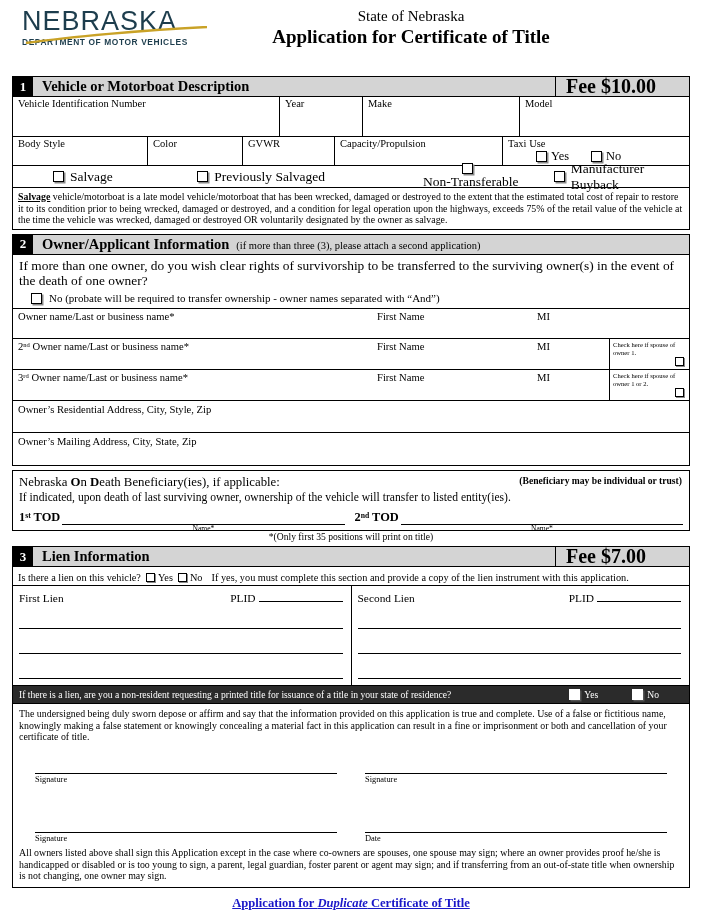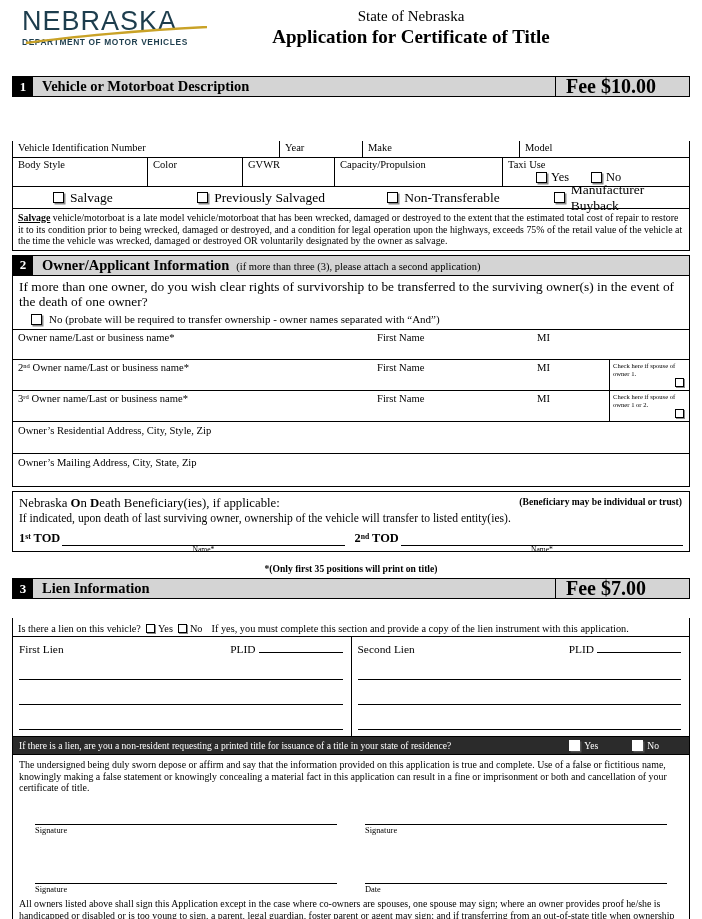--- a/index.html
+++ b/index.html
@@ -59,24 +59,24 @@
   
   .tod{border:1px solid #000;margin-top:4px;padding:4px 6px 5px 6px;position:relative;box-sizing:border-box;}
   .tod .l1{font-size:12.8px;font-weight:bold;}
   .tod .l1 .n{font-weight:normal;}
   .tod .rt{position:absolute;right:7px;top:4px;font-size:9.6px;font-weight:bold;}
   .tod .l2{font-size:11.6px;margin-top:1px;}
   .todline{display:flex;margin-top:6px;align-items:flex-end;}
   .todline .lbl{font-weight:bold;font-size:12.4px;white-space:nowrap;}
   .todline .ul{border-bottom:1px solid #000;flex:1;height:13px;position:relative;margin-left:2px;}
   .todline .ul .nm{position:absolute;left:0;right:0;top:13px;text-align:center;font-size:7.6px;}
-  .note35{text-align:center;font-size:9.6px;font-weight:bold;margin-top:11px;}
-
-  
-  .lienq{font-size:10.3px;padding:2px 0 0 5px;display:flex;align-items:center;border-bottom:1px solid #000;height:16px;margin-top:19px;}
+  .note35{text-align:center;font-size:9.6px;font-weight:normal;}
+
+  
+  .lienq{font-size:10.3px;padding:2px 0 0 5px;display:flex;align-items:center;border-bottom:1px solid #000;height:16px;}
   .lienq .cb{margin:0 3px 0 5px;}
   .lienhalf{flex:1;border-right:1px solid #000;box-sizing:border-box;padding:4px 8px 6px 6px;}
   .lienhalf:last-child{border-right:none;}
   .lienhdr{display:flex;align-items:baseline;font-size:11.4px;}
   .lienhdr .plid{margin-left:auto;display:flex;align-items:baseline;}
   .lienhdr .plid .ul{display:inline-block;width:84px;border-bottom:1px solid #000;height:11px;margin-left:3px;}
   .lienline{border-bottom:1px solid #000;height:19px;margin-top:5px;}
 
   .darkbar{background:#2b2b2b;color:#fff;font-size:9.6px;display:flex;align-items:center;padding-left:6px;height:17px;box-sizing:border-box;border-left:1px solid #000;border-right:1px solid #000;}
   .darkbar .yn{margin-left:auto;display:flex;align-items:center;padding-right:30px;}
@@ -114,21 +114,21 @@
     </div>
   </div>
 
   <div class="bar">
     <div class="badge">1</div>
     <div class="bartitle">Vehicle or Motorboat Description</div>
     <div class="fee">Fee $10.00</div>
   </div>
 
   <div class="box">
-    <div class="row" style="height:17px;margin-top:44px;">
+    <div class="row" style="height:40px;">
       <div class="cell" style="width:267px;"><span>Vehicle Identification Number</span></div>
       <div class="cell" style="width:83px;"><span>Year</span></div>
       <div class="cell" style="width:157px;"><span>Make</span></div>
       <div class="cell" style="flex:1;"><span>Model</span></div>
     </div>
 
     <div class="row" style="height:29px;">
       <div class="cell" style="width:135px;"><span>Body Style</span></div>
       <div class="cell" style="width:95px;"><span>Color</span></div>
       <div class="cell" style="width:92px;"><span>GVWR</span></div>
@@ -147,21 +147,21 @@
     <div class="row">
       <div style="flex:1;" class="chkline">
         <span class="it" style="width:152px;padding-left:40px;">
           <span class="cb"></span>
           <span>Salvage</span>
         </span>
         <span class="it" style="width:200px;">
           <span class="cb"></span>
           <span>Previously Salvaged</span>
         </span>
-        <span class="it" style="width:176px;">
+        <span class="it" style="width:176px;flex-direction:column;">
           <span class="cb"></span>
           <span>Non-Transferable</span>
         </span>
         <span class="it">
           <span class="cb"></span>
           <span>Manufacturer Buyback</span>
         </span>
       </div>
     </div>
 

